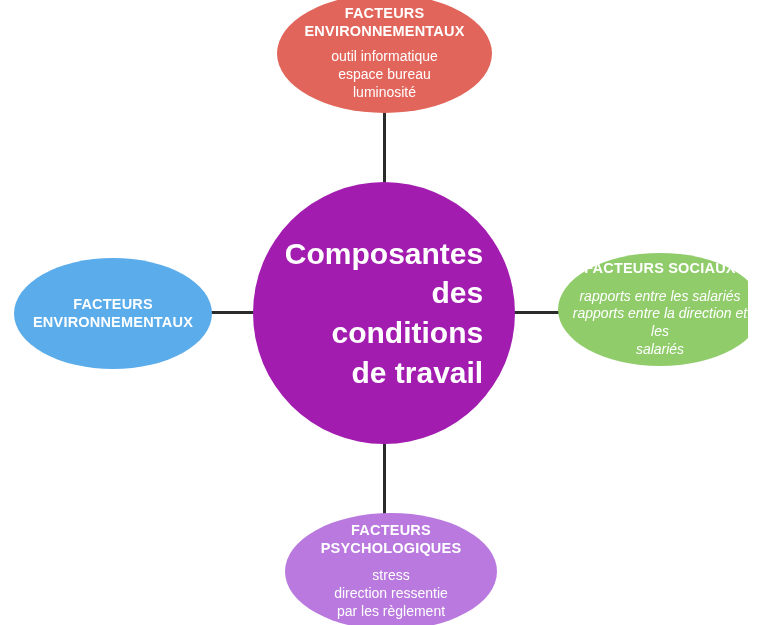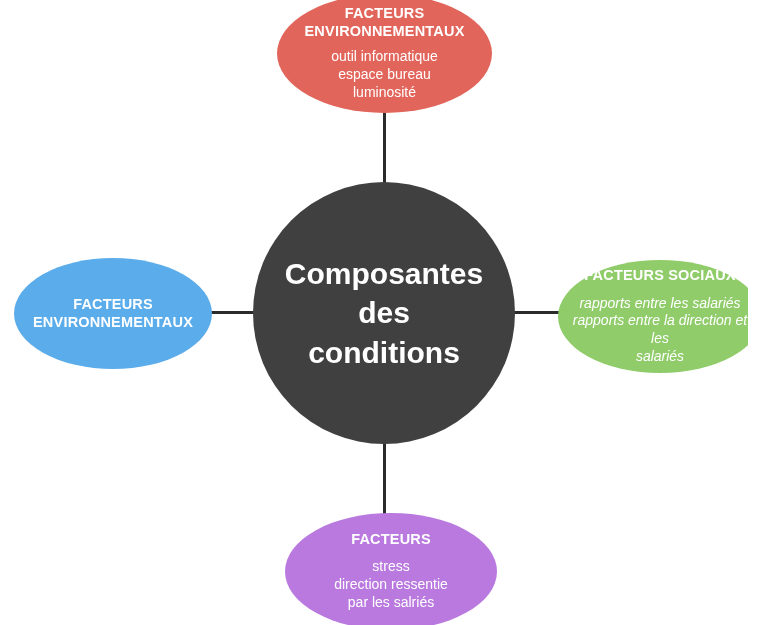--- a/index.html
+++ b/index.html
@@ -88,21 +88,21 @@
     top: 258px;
     width: 198px;
     height: 111px;
     background: #5bacea;
     padding: 0 10px;
   }
   #node-organisationnels .node-items { margin-top: 11px; font-size: 13.5px; }
 
   #node-sociaux {
     left: 558px;
-    top: 260px;
+    top: 253px;
     width: 204px;
     height: 113px;
     background: #90cc6a;
     padding: 0 8px;
   }
   #node-sociaux .node-items { font-size: 14px; font-style: italic; }
 
   #node-psychologiques {
     left: 285px;
     top: 513px;
@@ -135,43 +135,45 @@
     </div>
   </div>
 
   <div class="node satellite" id="node-organisationnels" style="background: rgb(91, 172, 234);">
     <div class="node-title">
       <span class="node-item">FACTEURS</span>
       <span class="node-item">ENVIRONNEMENTAUX</span>
     </div>
   </div>
 
-  <div class="node" id="node-center" style="background: #404040;">
+  <div class="node" id="node-center" style="background: #a21caf; text-align: right;">
     <div class="node-title">
       <span class="node-item">Composantes</span>
       <span class="node-item">des</span>
       <span class="node-item">conditions</span>
+      <span class="node-item">de travail</span>
     </div>
   </div>
 
   <div class="node satellite" id="node-sociaux" style="background: rgb(144, 204, 106);">
     <div class="node-title">
       <span class="node-item">FACTEURS SOCIAUX</span>
     </div>
     <div class="node-items">
       <span class="node-item">rapports entre les salariés</span>
       <span class="node-item">rapports entre la direction et les</span>
       <span class="node-item">salariés</span>
     </div>
   </div>
 
   <div class="node satellite" id="node-psychologiques" style="background: rgb(185, 121, 222);">
     <div class="node-title">
       <span class="node-item">FACTEURS</span>
+      <span class="node-item">PSYCHOLOGIQUES</span>
     </div>
     <div class="node-items">
       <span class="node-item">stress</span>
       <span class="node-item">direction ressentie</span>
-      <span class="node-item">par les salriés</span>
+      <span class="node-item">par les règlement</span>
     </div>
   </div>
 
 </div>
 
 </body></html>

